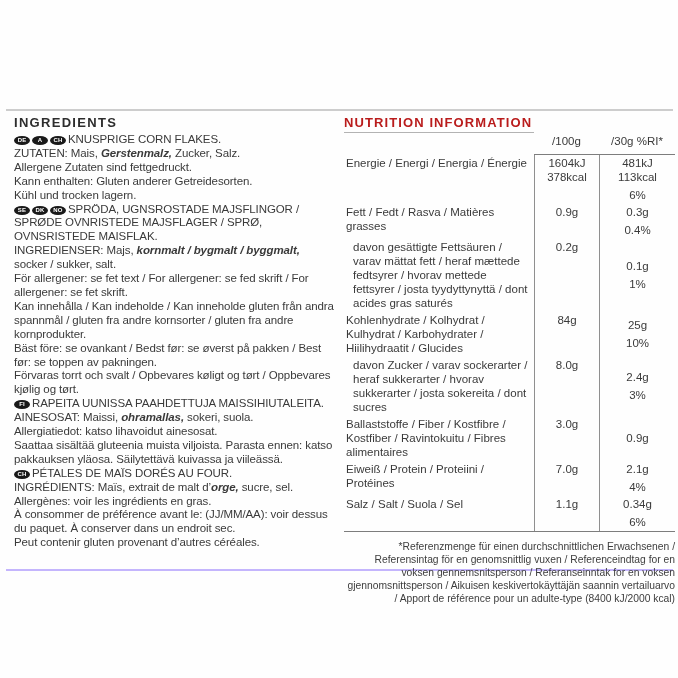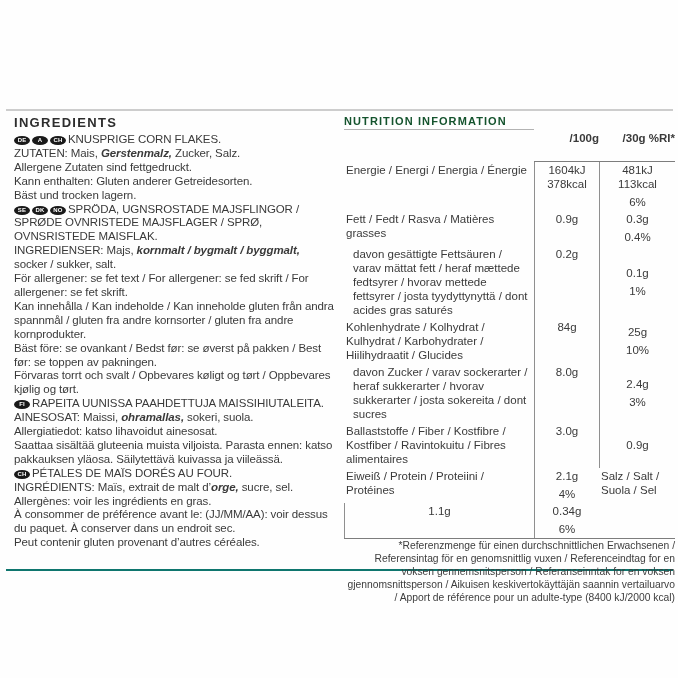--- a/index.html
+++ b/index.html
@@ -1,55 +1,55 @@
 <!DOCTYPE html>
 <html><head>
 <meta charset="utf-8">
 <style>
   html,body{margin:0;padding:0;background:#ffffff;}
   .page{position:relative;width:678px;height:678px;background:#fefefe;overflow:hidden;
         font-family:"Liberation Sans","DejaVu Sans",sans-serif;color:#3a3a3a;}
   .label-panel{position:absolute;left:6px;right:5px;top:109px;height:458px;
-        border-top:2px solid #cdcdcd;border-bottom:2px solid #0f766e;background:#fefefe;}
+        border-top:2px solid #cdcdcd;border-bottom:2px solid #c4b5fd;background:#fefefe;}
   
   .ingredients{position:absolute;left:8px;top:4px;width:322px;}
   .ing-title{font-size:13px;font-weight:bold;letter-spacing:1.3px;color:#2d2d2d;margin:0 0 3px 0;}
   .para{margin:0;font-size:11.5px;line-height:13.9px;letter-spacing:-0.1px;}
   .para .bi{font-weight:bold;font-style:italic;}
   .badge{display:inline-block;min-width:14px;height:9px;line-height:9.5px;padding:0 1px;
          margin-right:2px;border-radius:50%;background:#191919;color:#fff;
          font-size:6px;font-weight:bold;text-align:center;vertical-align:1px;letter-spacing:0.2px;}
   
   .nutrition{position:absolute;left:338px;top:4px;width:331px;}
-  .nut-title{font-size:11px;font-weight:bold;letter-spacing:1.1px;color:#14532d;margin:0 0 2px 0;}
+  .nut-title{font-size:13px;font-weight:bold;letter-spacing:1.1px;color:#b91c1c;margin:0 0 2px 0;}
   .nut-grid{display:grid;grid-template-columns:1fr 65px 76px;border-bottom:1.6px solid #7d7d7d;}
   .cell{font-size:11.5px;line-height:14px;padding:1px 2px 2px 2px;}
   .h0{border-top:1px solid #b3b3b3;}
-  .hc{text-align:right;border-bottom:1.6px solid #7d7d7d;padding:2px 0 16px 0;font-weight:bold;}
+  .hc{text-align:center;border-bottom:1.6px solid #7d7d7d;padding:2px 0 6px 0;}
   .v1,.v2{border-left:1px solid #8f8f8f;}
   .v1{text-align:center;}
   .v2{display:flex;align-items:center;justify-content:center;gap:4px;text-align:center;flex-direction:column;}
   .lab{padding-right:4px;}
   .ind{padding-left:9px;}
-  .footnote{margin-top:0;text-align:right;font-size:10.3px;line-height:13.1px;color:#3d3d3d;}
+  .footnote{margin-top:8px;text-align:right;font-size:10.3px;line-height:13.1px;color:#3d3d3d;}
 </style>
 </head>
 <body>
 
 <div class="page">
   <div class="label-panel">
 
     <div class="ingredients">
       <p class="ing-title">INGREDIENTS</p>
       <div>
           <p class="para"><span class="badge">DE</span><span class="badge">A</span><span class="badge">CH</span><span>KNUSPRIGE CORN FLAKES.</span></p>
           <p class="para"><span>ZUTATEN: Mais, </span><span class="bi">Gerstenmalz,</span><span> Zucker, Salz.</span></p>
           <p class="para"><span>Allergene Zutaten sind fettgedruckt.</span></p>
           <p class="para"><span>Kann enthalten: Gluten anderer Getreidesorten.</span></p>
-          <p class="para"><span>Bäst und trocken lagern.</span></p>
+          <p class="para"><span>Kühl und trocken lagern.</span></p>
           <p class="para"><span class="badge">SE</span><span class="badge">DK</span><span class="badge">NO</span><span>SPRÖDA, UGNSROSTADE MAJSFLINGOR / SPRØDE OVNRISTEDE MAJSFLAGER / SPRØ, OVNSRISTEDE MAISFLAK.</span></p>
           <p class="para"><span>INGREDIENSER: Majs, </span><span class="bi">kornmalt / bygmalt / byggmalt,</span><span> socker / sukker, salt.</span></p>
           <p class="para"><span>För allergener: se fet text / For allergener: se fed skrift / For allergener: se fet skrift.</span></p>
           <p class="para"><span>Kan innehålla / Kan indeholde / Kan inneholde gluten från andra spannmål / gluten fra andre kornsorter / gluten fra andre kornprodukter.</span></p>
           <p class="para"><span>Bäst före: se ovankant / Bedst før: se øverst på pakken / Best før: se toppen av pakningen.</span></p>
           <p class="para"><span>Förvaras torrt och svalt / Opbevares køligt og tørt / Oppbevares kjølig og tørt.</span></p>
           <p class="para"><span class="badge">FI</span><span>RAPEITA UUNISSA PAAHDETTUJA MAISSIHIUTALEITA.</span></p>
           <p class="para"><span>AINESOSAT: Maissi, </span><span class="bi">ohramallas,</span><span> sokeri, suola.</span></p>
           <p class="para"><span>Allergiatiedot: katso lihavoidut ainesosat.</span></p>
           <p class="para"><span>Saattaa sisältää gluteenia muista viljoista. Parasta ennen: katso pakkauksen yläosa. Säilytettävä kuivassa ja viileässä.</span></p>
@@ -122,20 +122,23 @@
           <div class="cell lab">Ballaststoffe / Fiber / Kostfibre / Kostfiber / Ravintokuitu / Fibres alimentaires</div>
           <div class="cell v1">
             <div>3.0g</div>
           </div>
           <div class="cell v2">
             <div>
               <div>0.9g</div>
             </div>
           </div>
           <div class="cell lab">Eiweiß / Protein / Proteiini / Protéines</div>
+          <div class="cell v1">
+            <div>7.0g</div>
+          </div>
           <div class="cell v2">
             <div>
               <div>2.1g</div>
             </div>
             <span class="ri">4%</span>
           </div>
           <div class="cell lab">Salz / Salt / Suola / Sel</div>
           <div class="cell v1">
             <div>1.1g</div>
           </div>

